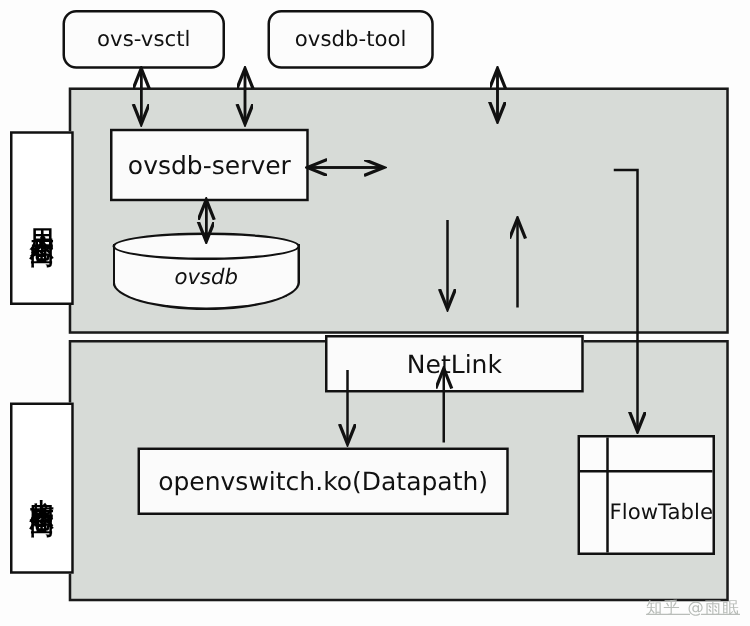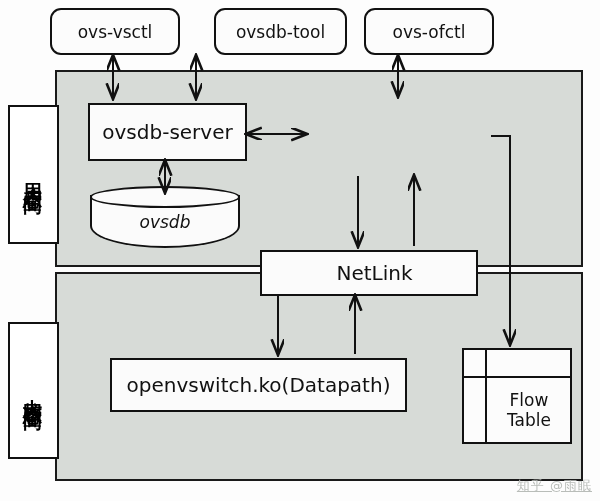--- a/index.html
+++ b/index.html
@@ -37,21 +37,21 @@
   .cyl .top{
     position:absolute;left:0;top:0;width:100%;height:22px;box-sizing:border-box;
     background:#fbfbfb;border:2px solid #111;border-radius:50%/50%;
   }
   .cyl .lbl{position:absolute;left:0;right:0;top:26px;text-align:center;font-size:17px;color:#111;font-style:italic;}
   .ftable{position:absolute;background:#fcfcfc;border:2px solid #111;}
   .ftable .hrow{position:absolute;left:0;right:0;top:26px;border-top:2px solid #111;}
   .ftable .vcol{position:absolute;top:0;bottom:0;left:21px;border-left:2px solid #111;}
   .ftable .ft-txt{
     position:absolute;left:24px;right:0;top:30px;bottom:0;
-    display:flex;flex-direction:column;align-items:center;justify-content:center;
+    display:flex;flex-direction:row;align-items:center;justify-content:center;
     font-size:17px;line-height:1.15;color:#111;
   }
   svg.edges{position:absolute;left:0;top:0;width:600px;height:501px;pointer-events:none;}
   .wm{
     position:absolute;right:8px;bottom:6px;font-size:13px;color:#b9bdb9;
     letter-spacing:1px;
     text-decoration:underline;
   }
 </style>
 </head>
@@ -60,31 +60,30 @@
 <div id="canvas">
 
   <div class="panel" style="left:55px;top:70px;width:524px;height:193px;"></div>
   <div class="panel" style="left:55px;top:272px;width:524px;height:205px;"></div>
 
   <div class="vlabel" style="left:8px;top:105px;width:47px;height:135px;">用户态空间</div>
   <div class="vlabel" style="left:8px;top:322px;width:47px;height:133px;">内核态空间</div>
 
   <div class="rbox" style="left:214px;top:8px;width:129px;height:43px;">ovsdb-tool</div>
   <div class="rbox" style="left:50px;top:8px;width:126px;height:43px;">ovs-vsctl</div>
-  <div class="rbox" style="left:364px;top:8px;width:126px;height:43px;">ovs-ofctl</div>
 
   <div class="box" style="left:88px;top:103px;width:155px;height:54px;">ovsdb-server</div>
 
   <div class="cyl" style="left:90px;top:186px;width:150px;height:62px;">
     <div class="body"></div>
     <div class="top"></div>
     <div class="lbl">ovsdb</div>
   </div>
 
-  <div class="box" style="left:260px;top:250px;width:203px;height:42px;padding-left:11px;">NetLink</div>
+  <div class="box" style="left:260px;top:268px;width:203px;height:42px;">NetLink</div>
   <div class="box" style="left:110px;top:358px;width:293px;height:50px;">openvswitch.ko(Datapath)</div>
 
   <div class="ftable" style="left:462px;top:348px;width:106px;height:92px;">
     <div class="hrow"></div>
     <div class="vcol"></div>
     <div class="ft-txt">
       <span>Flow</span>
       <span>Table</span>
     </div>
   </div>

